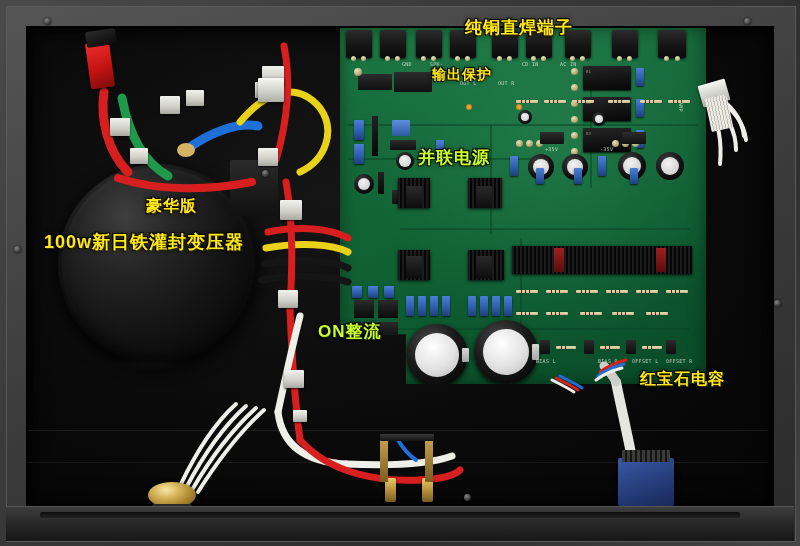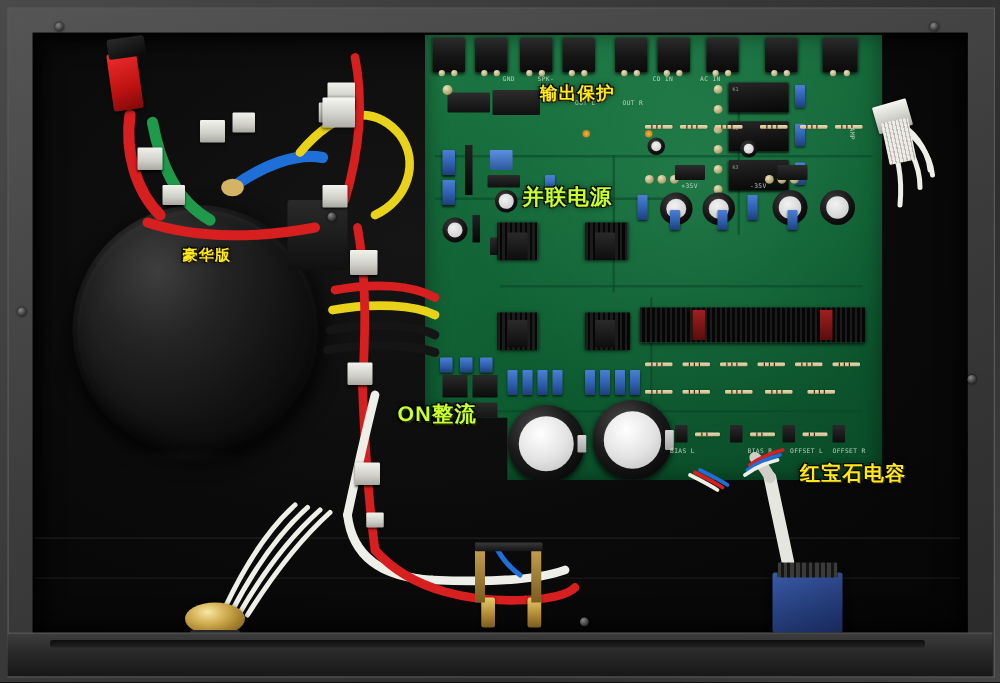--- a/index.html
+++ b/index.html
@@ -619,19 +619,21 @@
   <div class="blk" style="left:425px; top:438px; width:8px; height:44px; background:linear-gradient(180deg,#c6a14e,#7a5c20);"></div>
   <div class="blk" style="left:380px; top:434px; width:54px; height:7px; background:linear-gradient(180deg,#3a3a3a,#141414); border-radius:1px;"></div>
 
   <div class="alps" style="left:618px; top:458px; width:56px; height:48px;"></div>
   <div class="blk" style="left:622px; top:450px; width:48px; height:12px; background:repeating-linear-gradient(90deg,#3a3a3a 0 3px,#141414 3px 5px); border-radius:1px;"></div>
 
   <div class="front-bar"></div>
   <div class="front-bar-slot"></div>
   <div class="screw" style="left:464px; top:494px;"></div>
 
+  <div class="anno" style="left:465px; top:16px;  font-size:17px;">纯铜直焊端子</div>
   <div class="anno" style="left:432px; top:66px;  font-size:14px;">输出保护</div>
   <div class="anno grn" style="left:418px; top:146px; font-size:17px;text-align:right;">并联电源</div>
-  <div class="anno" style="left:110px; top:196px; font-size:12px;padding-left:36px;">豪华版</div>
+  <div class="anno" style="left:110px; top:196px; font-size:16px;padding-left:36px;">豪华版</div>
+  <div class="anno" style="left:44px;  top:230px; font-size:18px;">100w新日铁灌封变压器</div>
   <div class="anno grn" style="left:318px; top:320px; font-size:17px;">ON整流</div>
   <div class="anno" style="left:640px; top:369px; font-size:16px;">红宝石电容</div>
 
 </div>
 
 </body></html>

